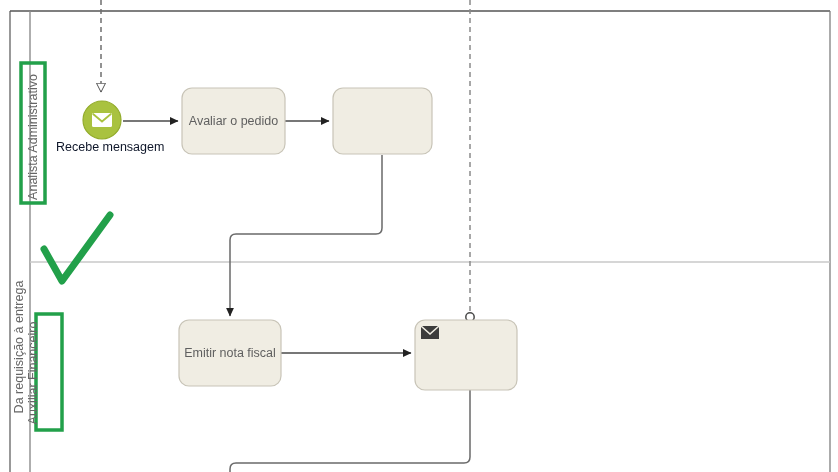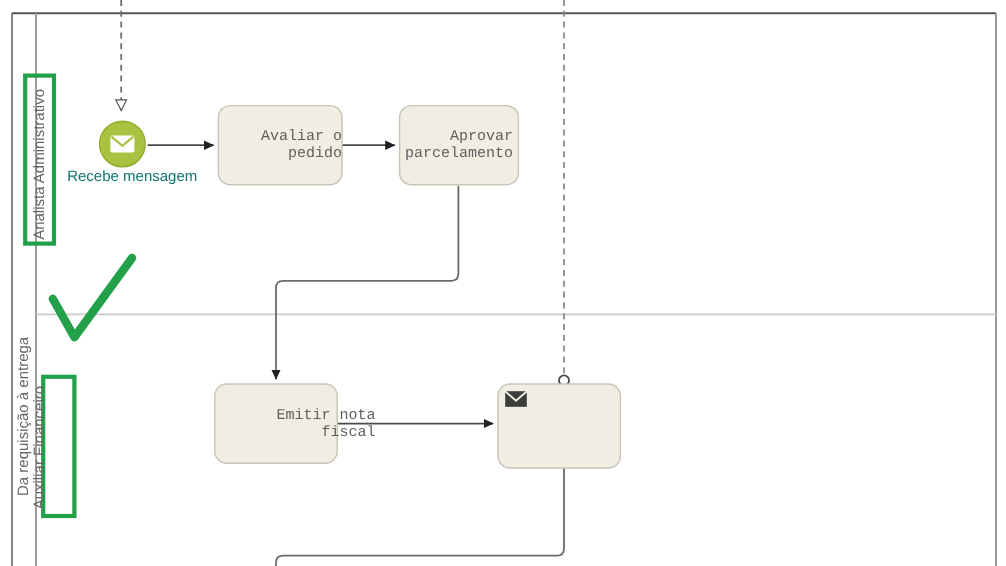--- a/index.html
+++ b/index.html
@@ -31,28 +31,27 @@
     transform-origin:center center;
   }
   .lane-label.l1{ left:-33px; top:130px; width:132px; }
   .lane-label.l2{ left:-19px; top:366px; width:104px; }
 
   .task-label{
     position:absolute;
     color:#5f5f5f;
     font-size:12.5px;
     line-height:14px;
-    text-align:right;
+    text-align:left;
     display:flex;align-items:center;justify-content:center;
     pointer-events:none;
-    font-family:Liberation Mono, monospace;
   }
   .event-label{
     position:absolute;
-    color:#0f766e;
+    color:#0f172a;
     font-size:12.5px;
     text-align:left;
     white-space:nowrap;
     pointer-events:none;
   }
 </style>
 </head>
 <body>
 
 <div id="canvas">
@@ -133,19 +132,17 @@
   <div class="lbl pool-label">Da requisição à entrega</div>
 
   <div class="lbl lane-label l1">Analista Administrativo</div>
 
   <div class="lbl lane-label l2">Auxiliar Financeiro</div>
 
   <div class="event-label" style="left:56px;top:140px;">Recebe mensagem</div>
 
   <div class="task-label" style="left:182px;top:88px;width:103px;height:66px;">Avaliar o pedido</div>
 
-  <div class="task-label" style="left:333px;top:88px;width:99px;height:66px;white-space:pre-line;">Aprovar
-parcelamento</div>
 
-  <div class="task-label" style="left:179px;top:320px;width:102px;height:66px;margin-left:32px;">Emitir nota fiscal</div>
+  <div class="task-label" style="left:179px;top:320px;width:102px;height:66px;">Emitir nota fiscal</div>
 
 
 </div>
 
 </body></html>

